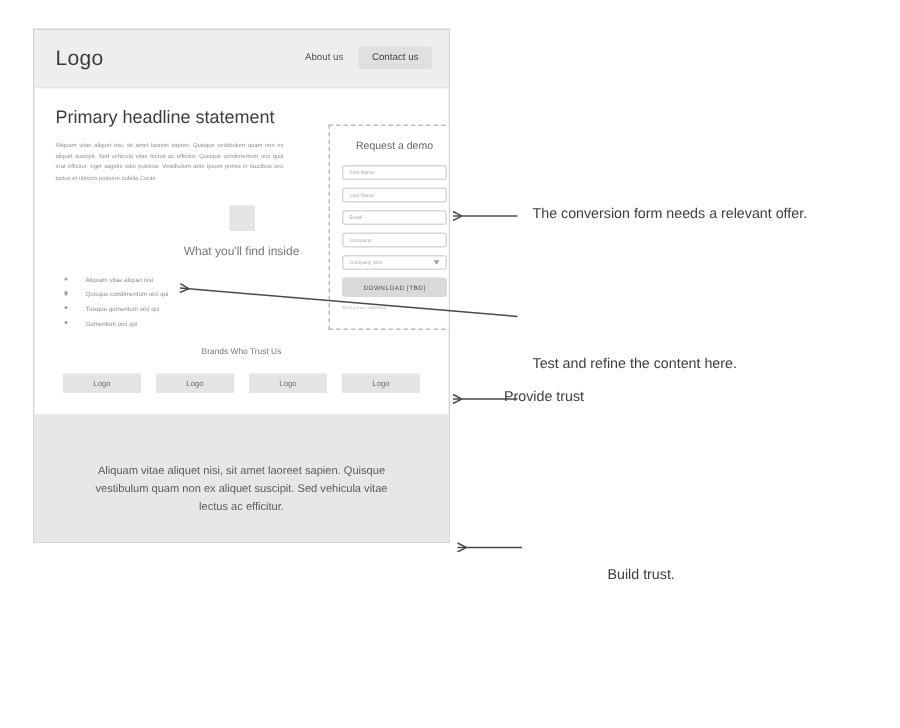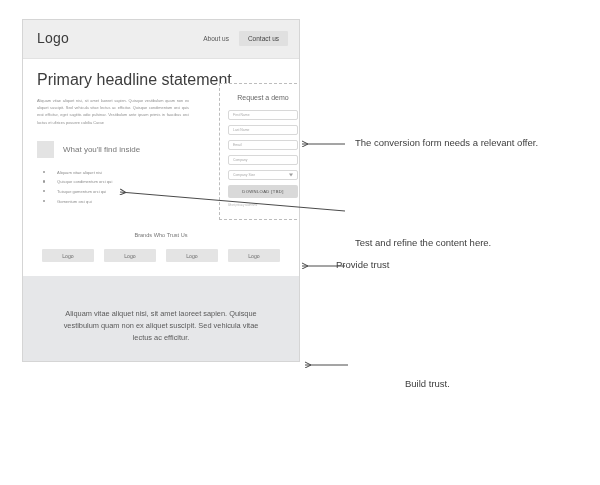--- a/index.html
+++ b/index.html
@@ -33,26 +33,26 @@
     display:flex;align-items:center;gap:10px;
   }
   .nav-link{font-size:6.5px;color:#555;}
   .nav-cta{
     font-size:6.5px;color:#444;background:#e0e0e0;
     padding:4px 9px;border-radius:1px;
   }
 
   
   .hero{position:relative;height:167px;background:#fff;padding:12px 14px 0 14px;box-sizing:border-box;}
-  .headline{font-size:16px;color:#3d3d3d;margin:0 0 8px 0;font-weight:400;}
+  .headline{font-size:12px;color:#3d3d3d;margin:0 0 8px 0;font-weight:400;}
   .lede{
     width:152px;font-size:3.9px;line-height:1.85;color:#8e8e8e;
     text-align:justify;margin:0;
   }
-  .find-row{display:flex;align-items:center;gap:9px;margin-top:15px;}
+  .find-row{display:flex;align-items:center;gap:9px;margin-top:15px;flex-direction:column;}
   .find-box{width:17px;height:17px;background:#e3e3e3;}
   .find-label{font-size:8px;color:#777;}
   .bullets{list-style:none;margin:13px 0 0 0;padding:0;width:150px;}
   .bullets li{
     position:relative;padding-left:20px;margin-bottom:5.5px;
     font-size:4.1px;color:#8d8d8d;line-height:1;
   }
   .bullets li::before{
     content:"";position:absolute;left:6px;top:0px;
     width:2.2px;height:2.2px;background:#9a9a9a;border-radius:50%;

